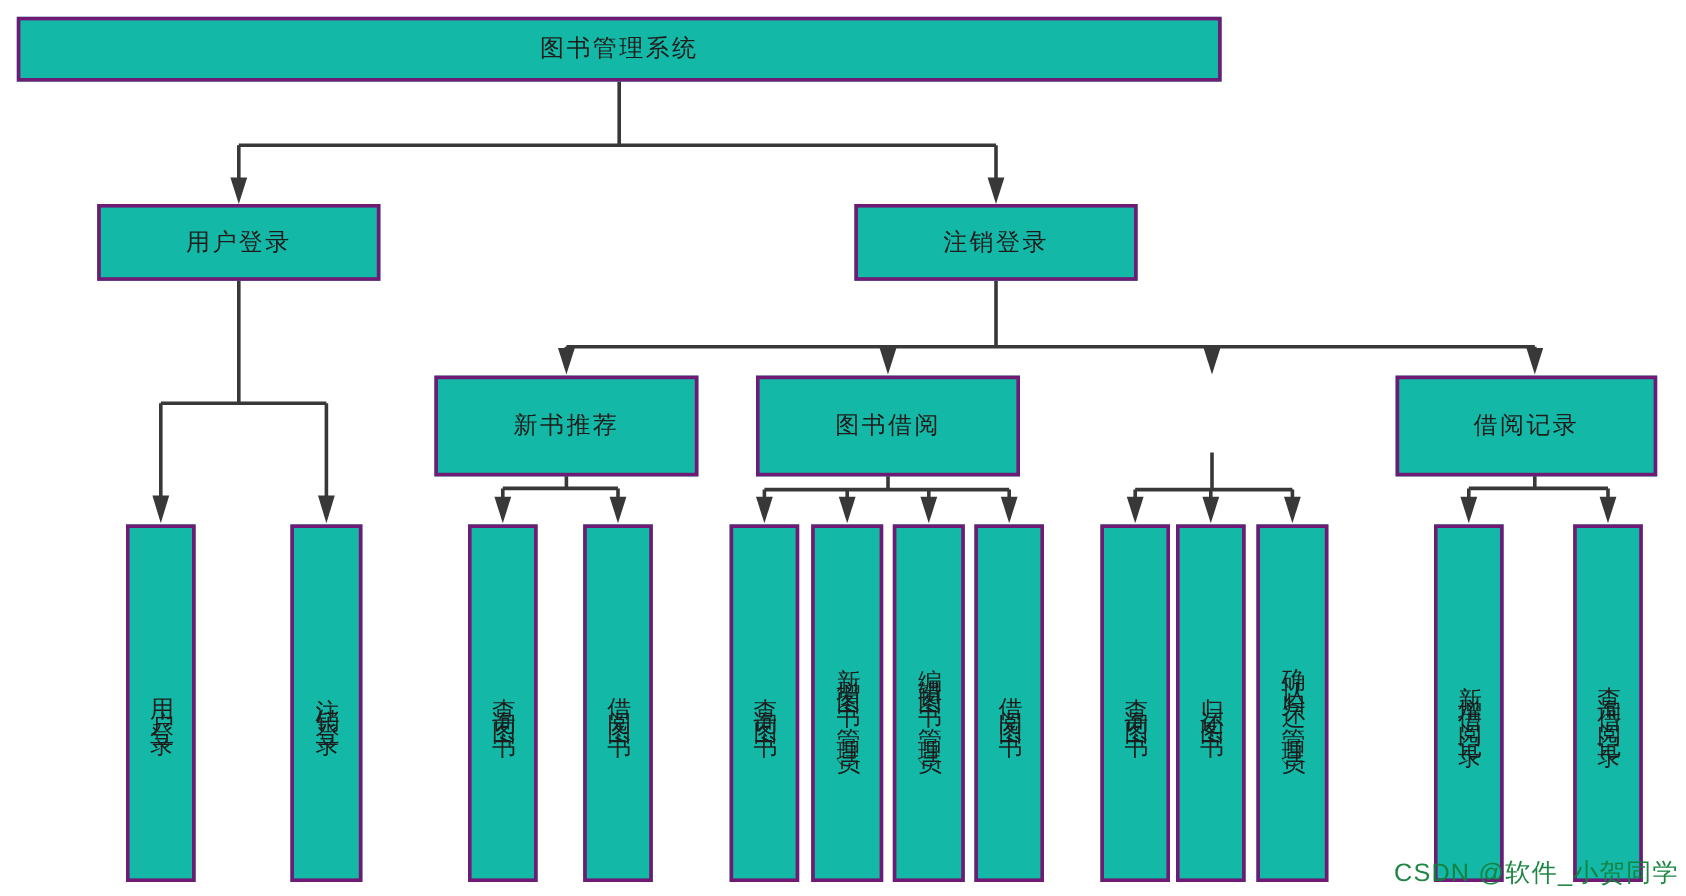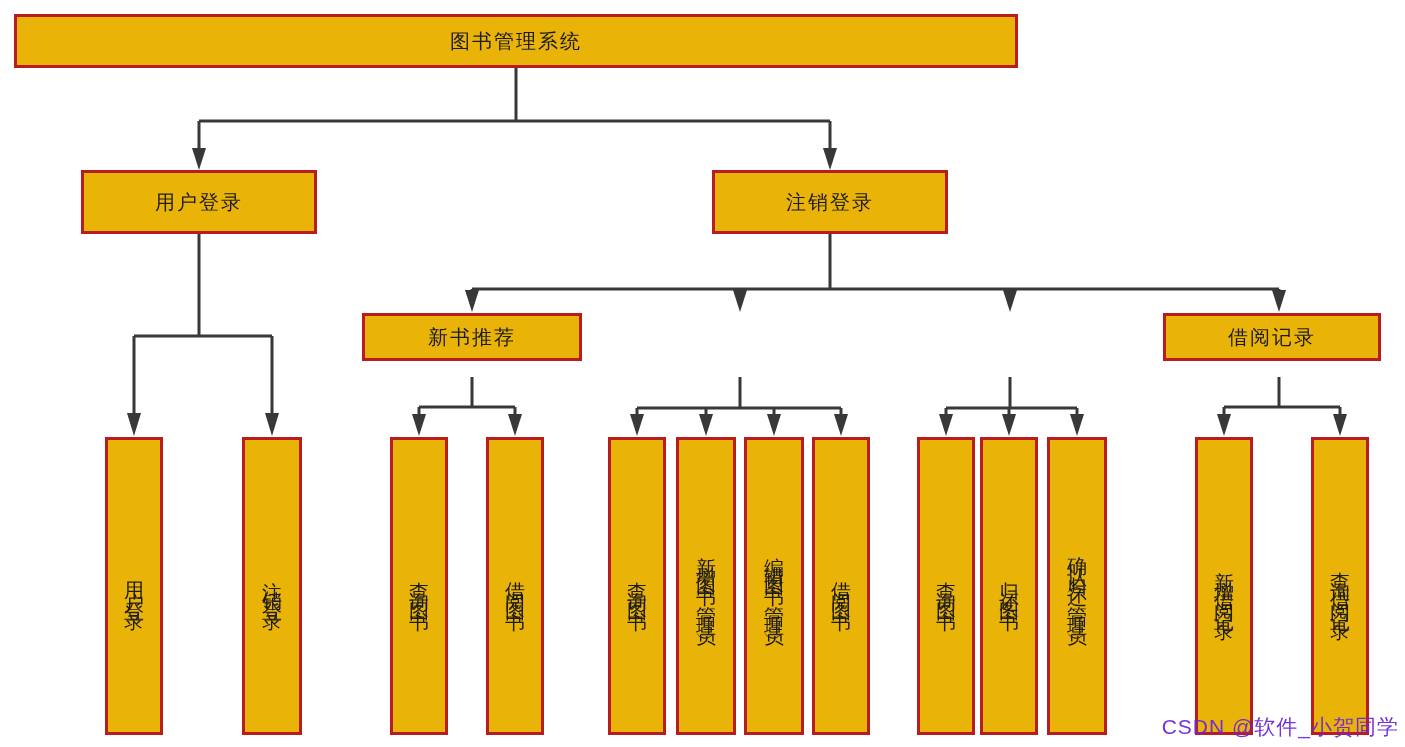--- a/index.html
+++ b/index.html
@@ -27,31 +27,31 @@
     stroke-width: 3;
     fill: none;
   }
   #connectors polygon {
     fill: #383838;
     stroke: none;
   }
   .node {
     position: absolute;
     box-sizing: border-box;
-    border: 3px solid #b91c1c;
-    background: #eab308;
+    border: 3px solid #701a75;
+    background: #14b8a6;
     display: flex;
     align-items: center;
     justify-content: center;
     z-index: 2;
     font-size: 20px;
     letter-spacing: 2px;
     line-height: 1;
   }
-  .hbox { height: 48px; top: 313px; }
+  .hbox { height: 84px; top: 313px; }
   .root {
     left: 14px; top: 14px;
     width: 1004px; height: 54px;
     font-size: 20px;
   }
   .lvl2 { top: 170px; height: 64px; }
   .vbox {
     top: 437px;
     height: 298px;
     writing-mode: vertical-rl;
@@ -59,21 +59,21 @@
     letter-spacing: 10px;
     font-size: 20px;
     line-height: 1.05;
   }
   #watermark {
     position: absolute;
     right: 6px;
     bottom: 6px;
     z-index: 3;
     font-size: 21px;
-    color: #6d28d9;
+    color: #15803d;
     letter-spacing: 1px;
     opacity: 0.95;
   }
 </style>
 </head>
 <body>
 
 <div id="stage">
 
   <svg id="connectors" viewBox="0 0 1405 747" xmlns="http://www.w3.org/2000/svg">
@@ -125,20 +125,21 @@
       <polygon points="1333,414 1347,414 1340,436"></polygon>
     </g>
   </svg>
 
   <div class="node root">图书管理系统</div>
 
   <div class="node lvl2" style="left:81px; width:236px;">用户登录</div>
   <div class="node lvl2" style="left:712px; width:236px;">注销登录</div>
 
   <div class="node hbox" style="left:362px; width:220px;">新书推荐</div>
+  <div class="node hbox" style="left:630px; width:220px;">图书借阅</div>
   <div class="node hbox" style="left:1163px; width:218px;">借阅记录</div>
 
   <div class="node vbox" style="left:105px; width:58px;">用户登录</div>
   <div class="node vbox" style="left:242px; width:60px;">注销登录</div>
 
   <div class="node vbox" style="left:390px; width:58px;">查询图书</div>
   <div class="node vbox" style="left:486px; width:58px;">借阅图书</div>
 
   <div class="node vbox" style="left:608px; width:58px;">查询图书</div>
   <div class="node vbox" style="left:676px; width:60px;">新增图书（管理员）</div>

